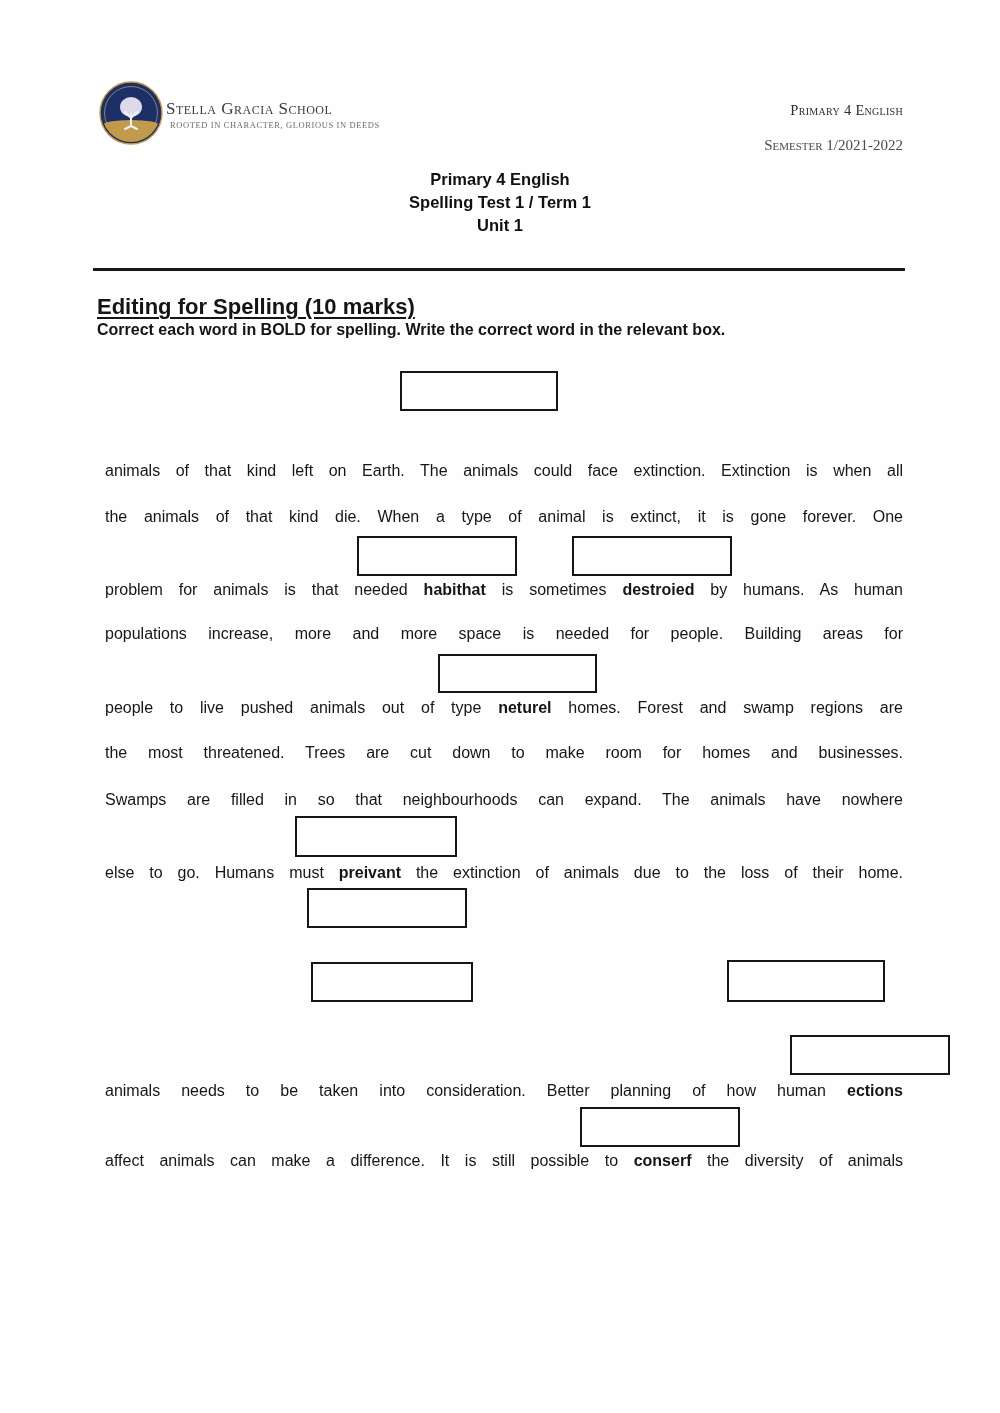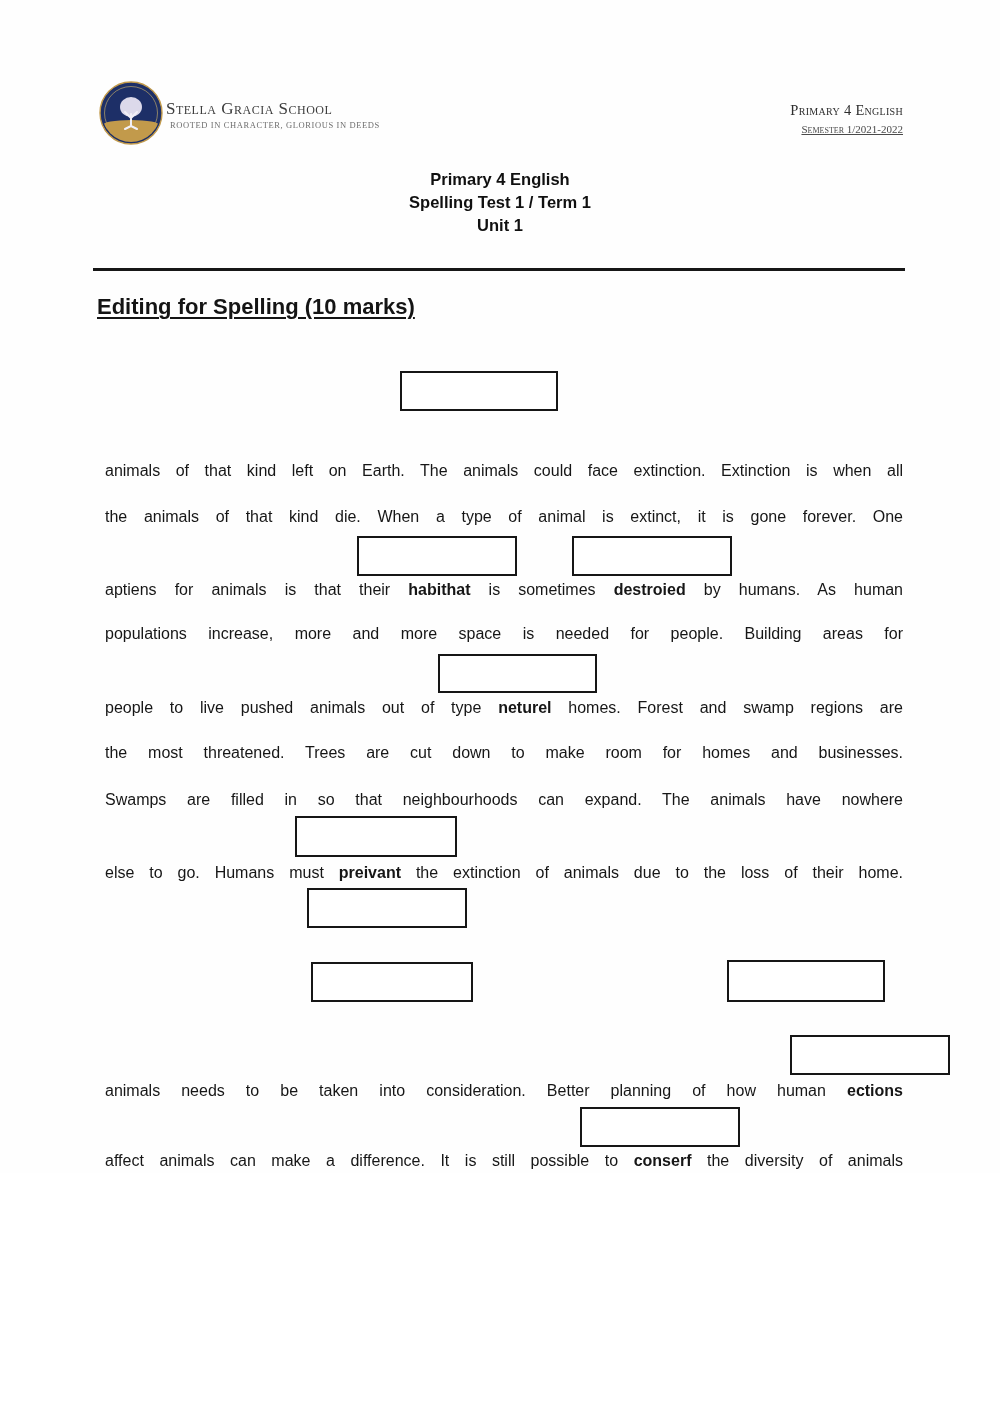--- a/index.html
+++ b/index.html
@@ -19,21 +19,21 @@
   .school-tagline {
     position:absolute; left:170px; top:120px;
     font-family:"Liberation Serif", serif; font-size:8.5px;
     letter-spacing:.6px; color:#6e6e6e; text-transform:uppercase;
   }
   .hdr-right {
     position:absolute; right:97px; top:102px; text-align:right;
     font-family:"Liberation Serif", serif;
   }
   .hdr-right .l1 { font-variant:small-caps; font-size:14.5px; letter-spacing:.3px; color:#2e2e2e; }
-  .hdr-right .l2 { font-variant:small-caps; font-size:11px; color:#4a4a4a; margin-top:4px;text-decoration:underline; }
+  .hdr-right .l2 { font-variant:small-caps; font-size:15px; color:#4a4a4a; margin-top:18px; }
 
   
   .title {
     position:absolute; left:0; right:0; top:168px; text-align:center;
     font-weight:bold; font-size:16.5px; line-height:23px; color:#101010;
   }
 
   .rule { position:absolute; left:93px; top:268px; width:812px; height:3px; background:#171717; }
 
   .sec-head {
@@ -105,35 +105,36 @@
 
   <div class="title">
     <div>Primary 4 English</div>
     <div>Spelling Test 1 / Term 1</div>
     <div>Unit 1</div>
   </div>
 
   <div class="rule"></div>
 
   <div class="sec-head">Editing for Spelling (10 marks)</div>
+  <div class="instruction">Correct each word in BOLD for spelling. Write the correct word in the relevant box.</div>
 
   <input class="abox" style="left: 400px; top: 371px; width: 158px; height: 40px;">
   <input class="abox" style="left: 357px; top: 536px; width: 160px; height: 40px;">
   <input class="abox" style="left: 572px; top: 536px; width: 160px; height: 40px;">
   <input class="abox" style="left: 438px; top: 654px; width: 159px; height: 39px;">
   <input class="abox" style="left: 295px; top: 816px; width: 162px; height: 41px;">
   <input class="abox" style="left: 307px; top: 888px; width: 160px; height: 40px;">
   <input class="abox" style="left: 311px; top: 962px; width: 162px; height: 40px;">
   <input class="abox" style="left: 727px; top: 960px; width: 158px; height: 42px;">
   <input class="abox" style="left: 790px; top: 1035px; width: 160px; height: 40px;">
   <input class="abox" style="left: 580px; top: 1107px; width: 160px; height: 40px;">
 
   <div class="pline" style="top:508px"><span>the animals of that kind die. When a type of animal is extinct, it is gone forever. One</span></div>
   <div class="pline" style="top:462px"><span>animals of that kind left on Earth. The animals could face extinction. Extinction is when all</span></div>
-  <div class="pline" style="top:581px"><span>aptiens for animals is that their </span><b>habithat</b><span> is sometimes </span><b>destroied</b><span> by humans. As human</span></div>
+  <div class="pline" style="top:581px"><span>problem for animals is that needed </span><b>habithat</b><span> is sometimes </span><b>destroied</b><span> by humans. As human</span></div>
   <div class="pline" style="top:625px"><span>populations increase, more and more space is needed for people. Building areas for</span></div>
   <div class="pline" style="top:699px"><span>people to live pushed animals out of type </span><b>neturel</b><span> homes. Forest and swamp regions are</span></div>
   <div class="pline" style="top:744px"><span>the most threatened. Trees are cut down to make room for homes and businesses.</span></div>
   <div class="pline" style="top:791px"><span>Swamps are filled in so that neighbourhoods can expand. The animals have nowhere</span></div>
   <div class="pline" style="top:864px"><span>else to go. Humans must </span><b>preivant</b><span> the extinction of animals due to the loss of their home.</span></div>
   <div class="pline" style="top:1082px"><span>animals needs to be taken into consideration. Better planning of how human </span><b>ections</b></div>
   <div class="pline" style="top:1152px"><span>affect animals can make a difference. It is still possible to </span><b>conserf</b><span> the diversity of animals</span></div>
   <div class="pline left" style="top:1195px"><span>for future generations to enjoy.</span></div>
 
   <div class="lw">

